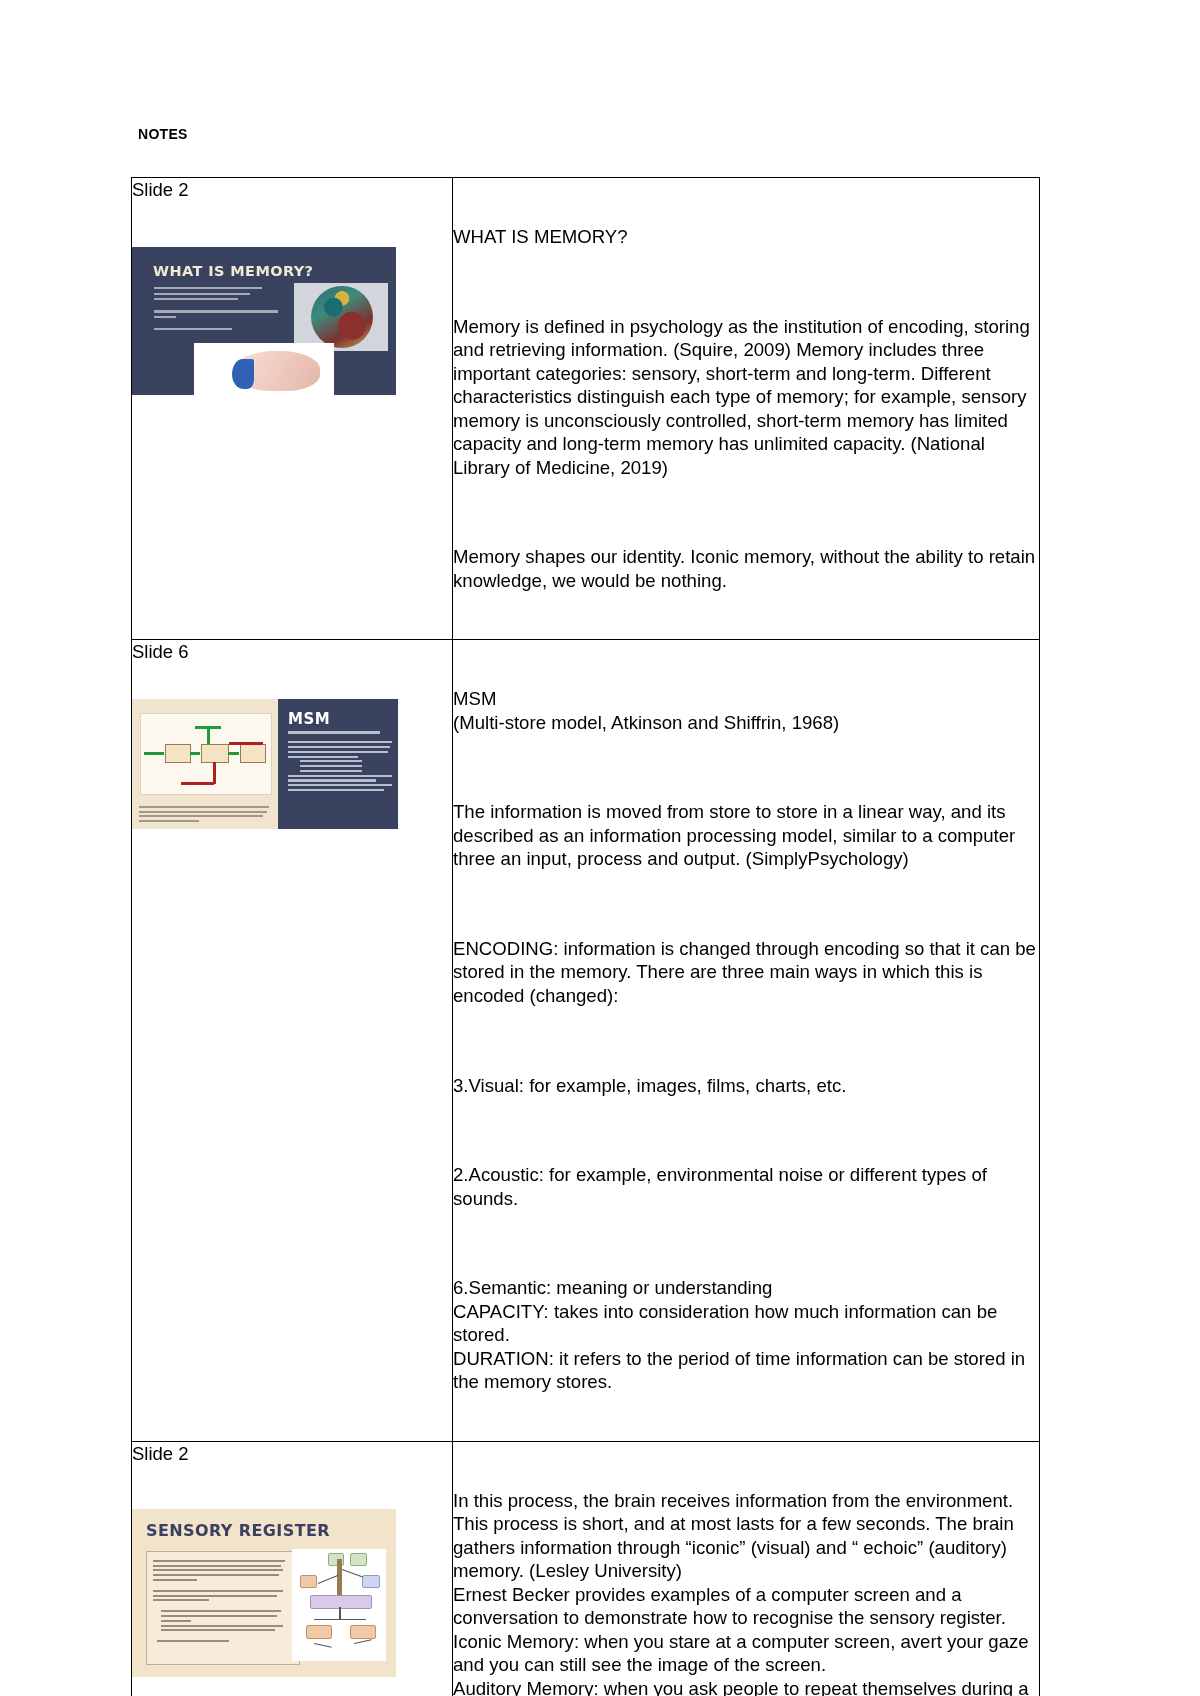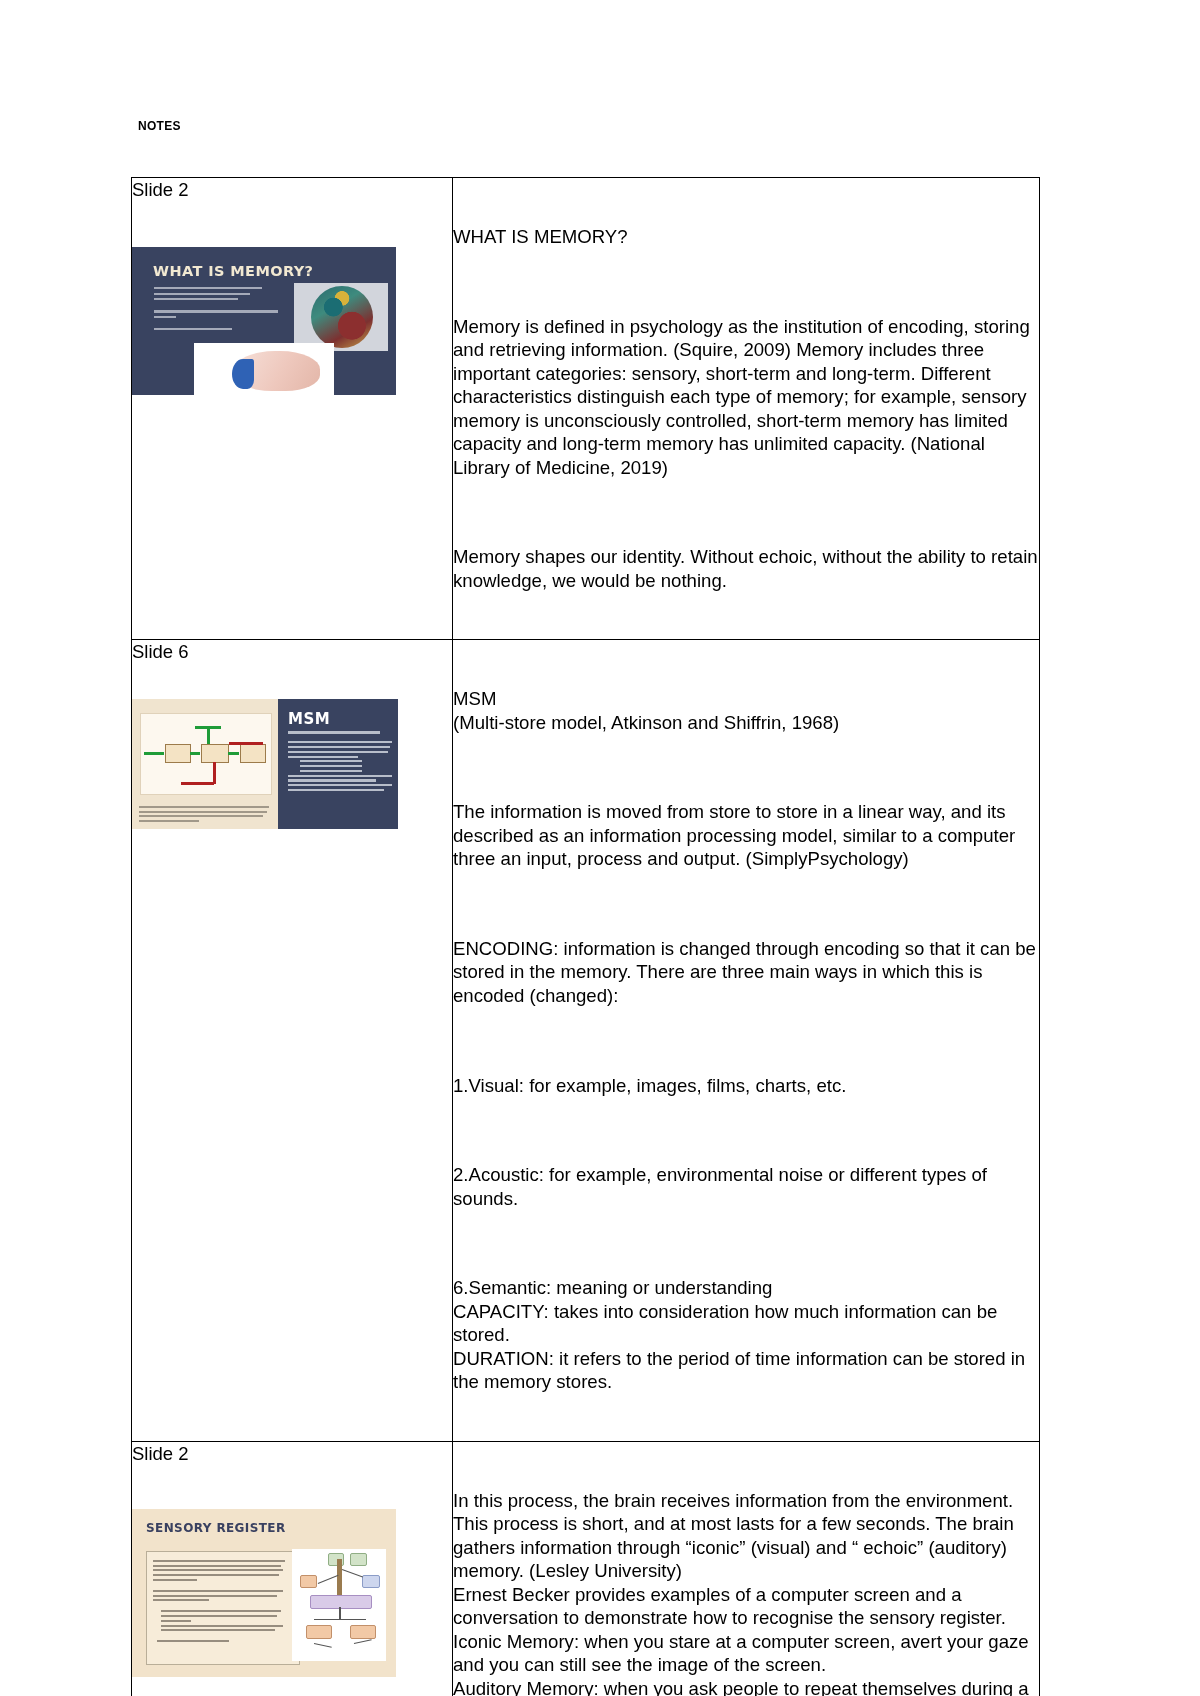--- a/index.html
+++ b/index.html
@@ -20,22 +20,22 @@
     position: absolute;
     left: 0; top: 0;
     width: 1200px;
     height: 1696px;
     background: #ffffff;
   }
 
   .doc-title {
     position: absolute;
     left: 138px;
-    top: 119px;
-    font-size: 12px;
+    top: 126px;
+    font-size: 14px;
     font-weight: bold;
     letter-spacing: 0.3px;
     line-height: 1.2;
   }
 
   table.notes-table {
     position: absolute;
     left: 131px;
     top: 177px;
     width: 906px;
@@ -228,21 +228,21 @@
   .thumb-s4 {
     width: 264px;
     height: 168px;
     margin-top: 44px;
     background: #f2e3cb;
     position: relative;
   }
   .s4-title {
     position: absolute;
     left: 14px; top: 12px;
-    font-size: 12px;
+    font-size: 16px;
     font-weight: bold;
     color: #3a4160;
     letter-spacing: 0.4px;
     font-family: "DejaVu Sans", sans-serif;
   }
   .s4-textbox {
     position: absolute;
     left: 14px; top: 42px;
     width: 152px; height: 112px;
     background: #f7ecd9;
@@ -306,21 +306,21 @@
             </div>
             <div class="s2-circleimg"></div>
             <div class="s2-brainimg"></div>
           </div>
         </td>
 
         <td class="text-cell">
           <div class="body-text">
             <p class="para">WHAT IS MEMORY?</p>
             <p class="para">Memory is defined in psychology as the institution of encoding, storing and retrieving information. (Squire, 2009) Memory includes three important categories: sensory, short-term and long-term. Different characteristics distinguish each type of memory; for example, sensory memory is unconsciously controlled, short-term memory has limited capacity and long-term memory has unlimited capacity. (National Library of Medicine, 2019)</p>
-            <p class="para">Memory shapes our identity. Without echoic, without the ability to retain knowledge, we would be nothing.</p>
+            <p class="para">Memory shapes our identity. Iconic memory, without the ability to retain knowledge, we would be nothing.</p>
           </div>
         </td>
       </tr>
 
       <tr>
         <td class="slide-cell">
           <div class="slide-label">Slide 6</div>
 
           <div class="thumb thumb-s3">
             <div class="s3-left">
@@ -364,21 +364,21 @@
             </div>
           </div>
         </td>
 
         <td class="text-cell">
           <div class="body-text">
             <p class="para">MSM
 (Multi-store model, Atkinson and Shiffrin, 1968)</p>
             <p class="para">The information is moved from store to store in a linear way, and its described as an information processing model, similar to a computer three an input, process and output. (SimplyPsychology)</p>
             <p class="para">ENCODING: information is changed through encoding so that it can be stored in the memory. There are three main ways in which this is encoded (changed):</p>
-            <p class="para">1.Visual: for example, images, films, charts, etc.</p>
+            <p class="para">3.Visual: for example, images, films, charts, etc.</p>
             <p class="para">2.Acoustic: for example, environmental noise or different types of sounds.</p>
             <p class="para">6.Semantic: meaning or understanding
 CAPACITY: takes into consideration how much information can be stored.
 DURATION: it refers to the period of time information can be stored in the memory stores.</p>
           </div>
         </td>
       </tr>
 
       <tr>
         <td class="slide-cell">

